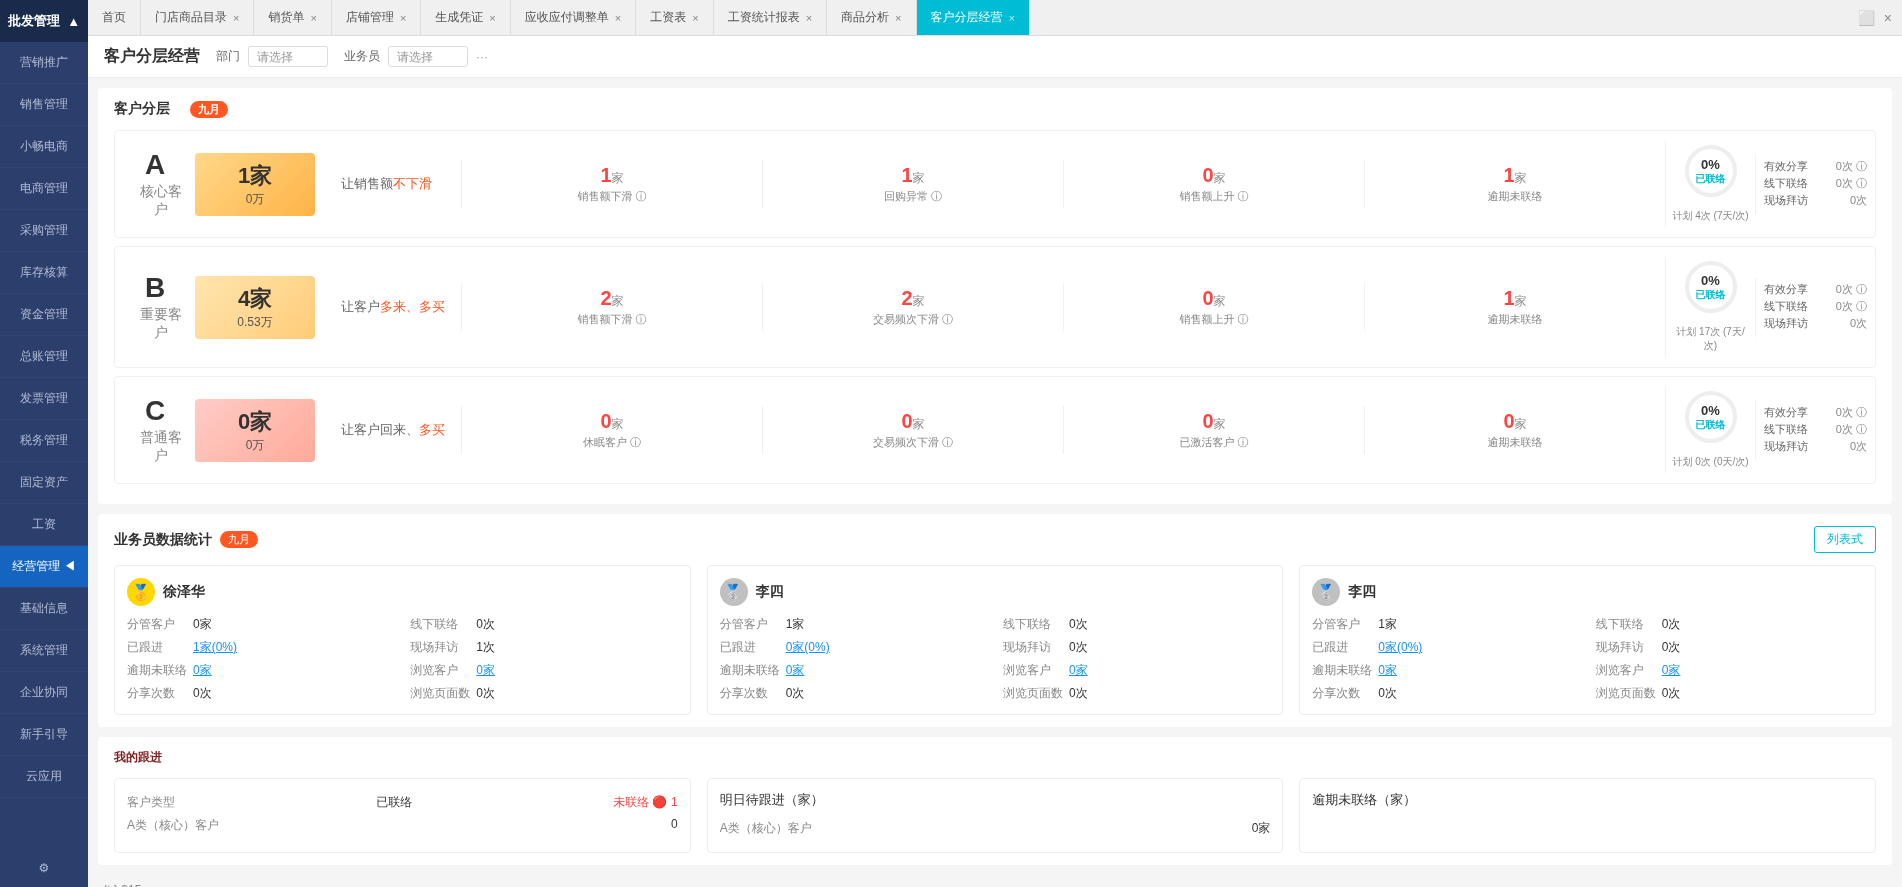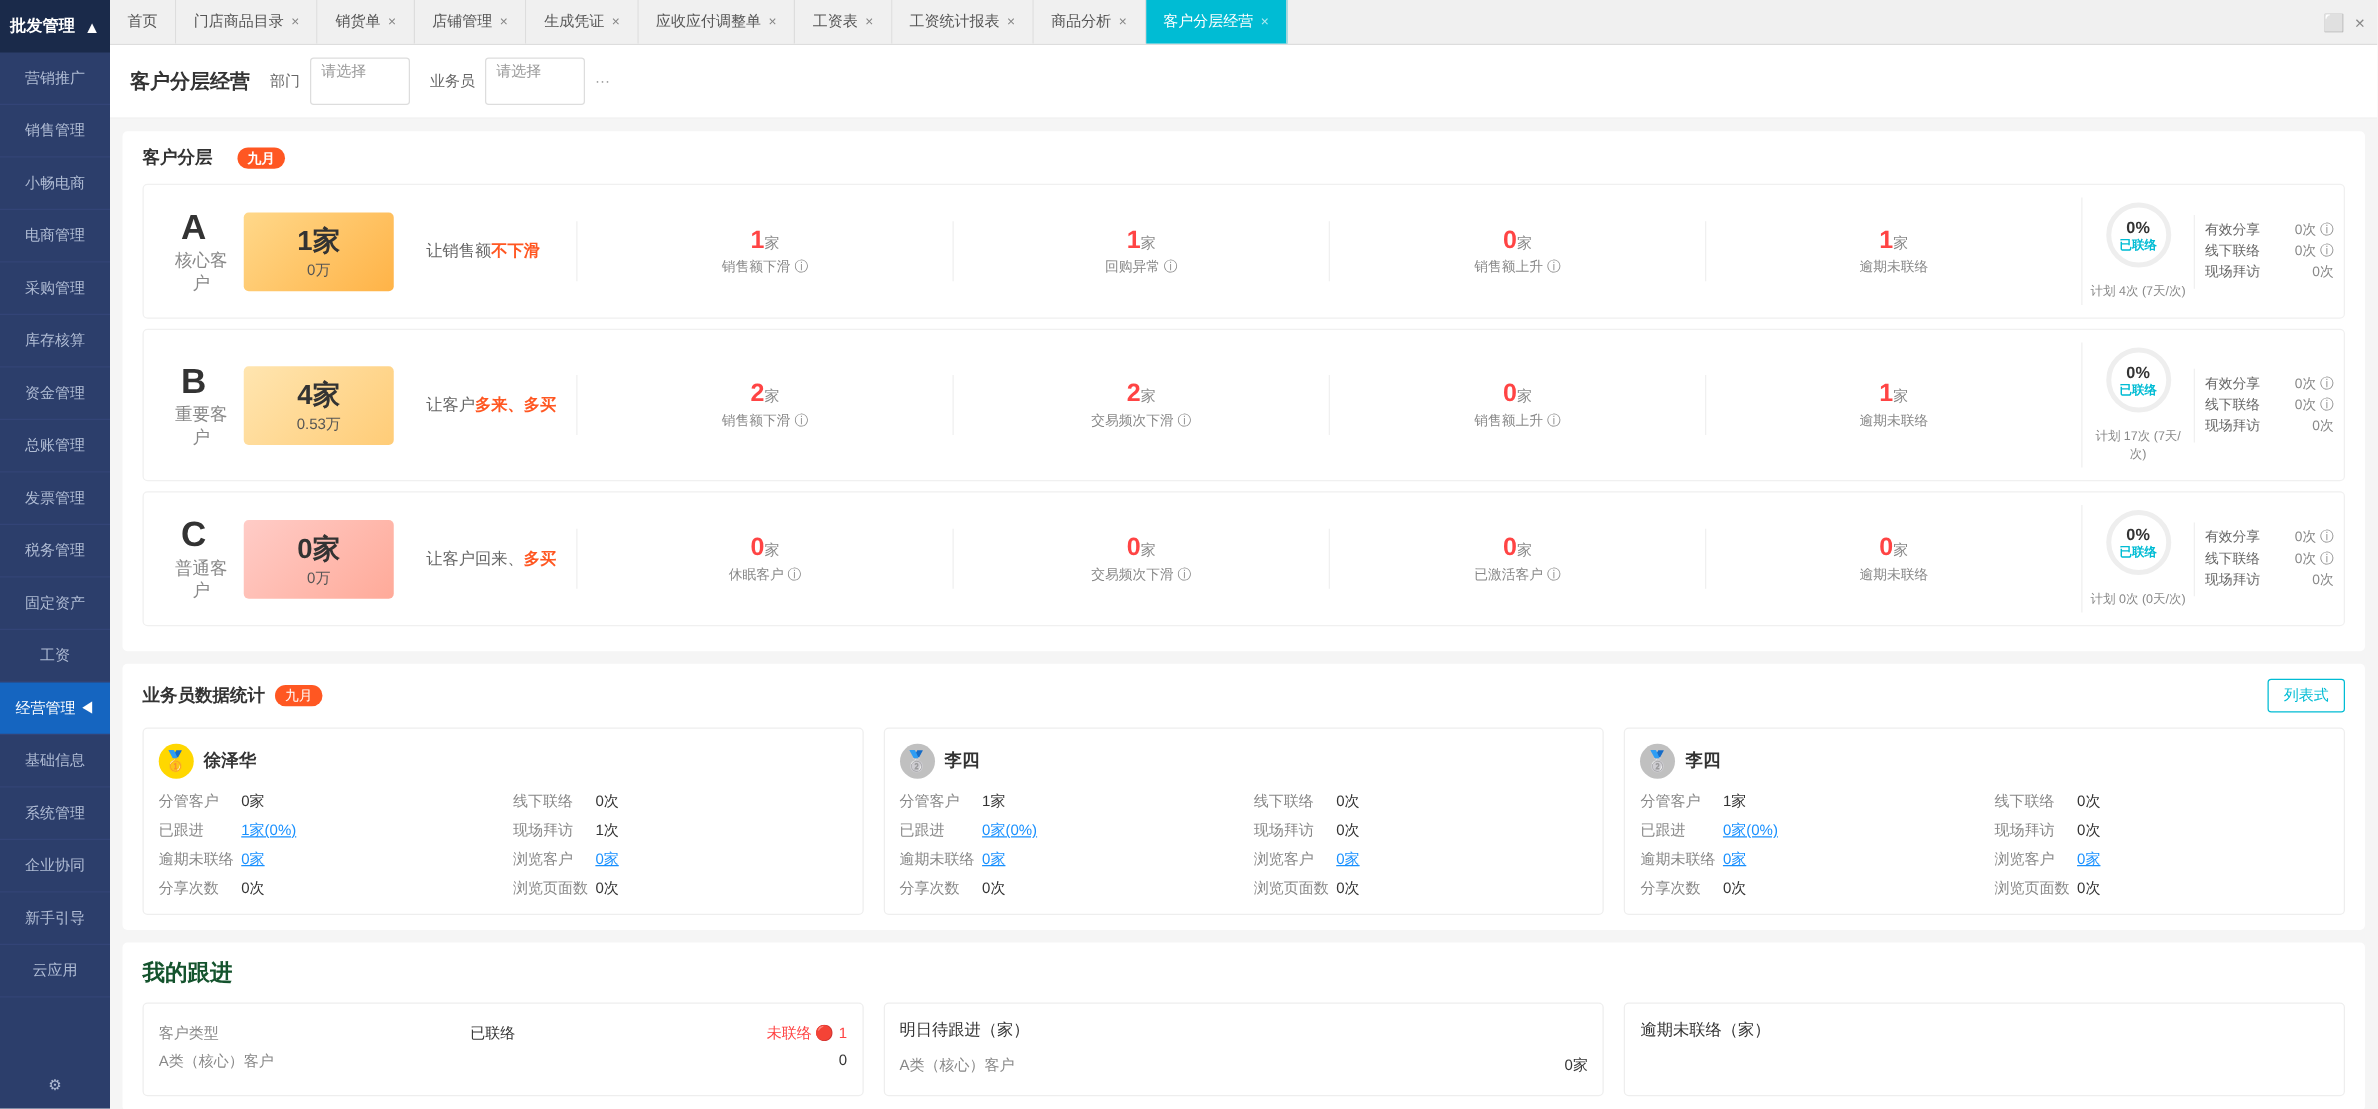--- a/index.html
+++ b/index.html
@@ -116,21 +116,21 @@
     }
     .filter-group {
       display: flex;
       align-items: center;
       gap: 8px;
     }
     .filter-label { color: #666; font-size: 12px; }
     .filter-select {
       border: 1px solid #ddd;
       border-radius: 3px;
-      padding: 3px 20px 19px 8px;
+      padding: 3px 20px 2px 8px;
       font-size: 12px;
       color: #999;
       background: #fff;
       appearance: none;
       min-width: 80px;
     }
 
     
     .section {
       background: #fff;
@@ -202,21 +202,21 @@
     .tier-count-sub {
       font-size: 12px;
       color: #555;
     }
     .tier-tag {
       width: 130px;
       font-size: 13px;
       color: #666;
       padding: 0 10px;
     }
-    .tier-tag span { color: #ff5722; font-weight: bold; }
+    .tier-tag span { color: #ff5722; font-weight: normal; }
     .tier-metrics {
       flex: 1;
       display: flex;
       gap: 0;
     }
     .metric-box {
       flex: 1;
       text-align: center;
       padding: 4px 8px;
       border-left: 1px solid #f0f0f0;
@@ -326,23 +326,23 @@
     }
 
     
     .follow-section {
       background: #fff;
       margin: 0 10px 10px;
       border-radius: 4px;
       padding: 12px 16px;
     }
     .follow-title {
-      font-size: 18px;
+      font-size: 12px;
       font-weight: bold;
-      color: #14532d;
+      color: #7f1d1d;
       margin-bottom: 12px;
     }
     .follow-grid {
       display: grid;
       grid-template-columns: 1fr 1fr 1fr;
       gap: 16px;
     }
     .follow-card {
       border: 1px solid #eee;
       border-radius: 4px;

